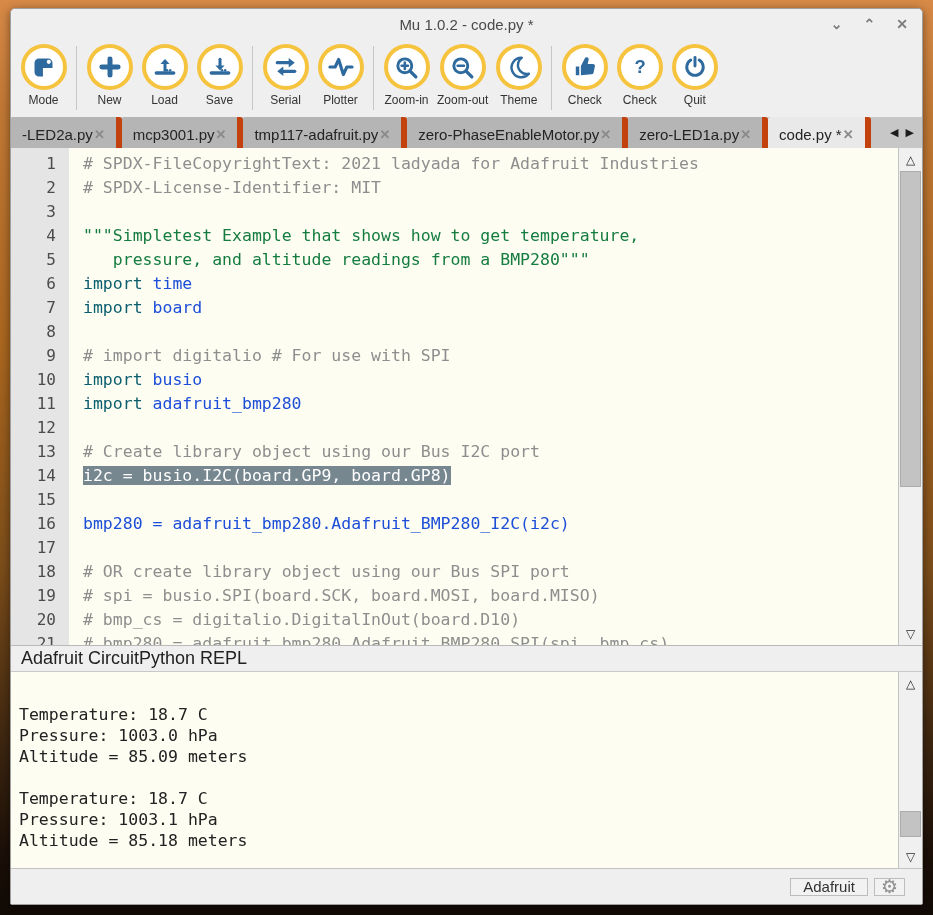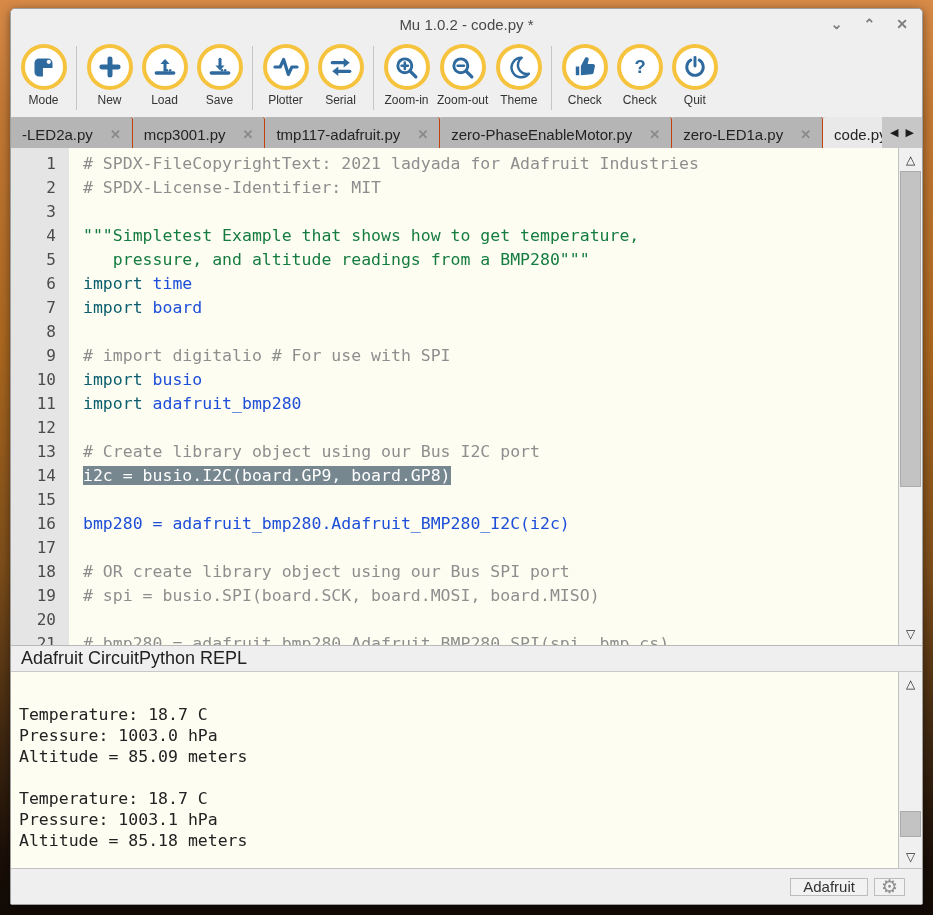--- a/index.html
+++ b/index.html
@@ -29,22 +29,22 @@
     border: 4px solid var(--accent_yellow,#f6c33e); background: #fff;
     display: flex; align-items: center; justify-content: center;
     color: var(--icon_blue,#2e6a9e);
   }
   .tb-label { font-size: 12px; color: #333; margin-top: 3px; white-space: nowrap; }
   .tb-sep { width: 1px; height: 64px; background: #c6c6c6; margin: 2px 5px 0 5px; flex: none; }
   
   .tabbar { height: 31px; flex: none; background: #c7c7c7; display: flex; align-items: stretch; overflow: hidden; }
   .tabs { display: flex; flex: 1 1 auto; overflow: hidden; white-space: nowrap; }
   .tab {
-    display: flex; align-items: center; gap: 17px; padding: 17px 11px;
-    background: var(--tab_inactive,#b5b5b5); border-right: 1px solid #c2410c;
+    display: flex; align-items: center; gap: 1px; padding: 17px 11px;
+    background: var(--tab_inactive,#b5b5b5); border-right: 6px solid #c2410c;
     font-size: 15px; color: #242424; cursor: default; flex: none; border-radius: 3px 3px 0 0;
   }
   .tab.active { background: var(--tab_active,#e9e9e9); }
   .tab .tab-close { font-size: 13px; font-weight: bold; color: #8a8a8a; }
   .tab-arrows { flex: none; display: flex; align-items: center; gap: 7px; padding: 0 8px; color: #1c1c1c; font-size: 11px; }
   
   .editor { height: 497px; flex: none; position: relative; background: var(--editor_bg,#fdfdf2); overflow: hidden; }
   .gutter-bg { position: absolute; left: 0; top: 0; bottom: 0; width: 58px; background: var(--gutter_bg,#e5e5e5); }
   .code-lines { position: absolute; left: 0; top: 0; right: 24px; padding-top: 4px; font-family: "DejaVu Sans Mono", monospace; font-size: 16.5px; line-height: 24px; }
   .code-row { display: flex; height: 24px; }
@@ -128,36 +128,36 @@
             <circle cx="13.9" cy="15" r="1.1" fill="currentColor"></circle>
             <circle cx="16.8" cy="15" r="1.1" fill="currentColor"></circle>
           </svg>
         </div>
         <div class="tb-label">Save</div>
       </div>
       <div class="tb-sep"></div>
       <div class="tb-btn">
         <div class="tb-circle">
           <svg viewBox="0 0 24 24" width="28" height="28">
-            <path d="M2.5 12h4.5L10 5.5 14 18.5 17 12h4.5" stroke="currentColor" fill="none" stroke-linecap="round" stroke-linejoin="round" stroke-width="2.7"></path>
-          </svg>
-        </div>
-        <div class="tb-label">Plotter</div>
-      </div>
-      <div class="tb-btn">
-        <div class="tb-circle">
-          <svg viewBox="0 0 24 24" width="28" height="28">
             <path d="M4.5 8.3h11" stroke="currentColor" fill="none" stroke-linecap="round" stroke-linejoin="round" stroke-width="2.7"></path>
             <path d="M14.3 4.2 19.5 8.3l-5.2 4.1z" fill="currentColor"></path>
             <path d="M19.5 15.7h-11" stroke="currentColor" fill="none" stroke-linecap="round" stroke-linejoin="round" stroke-width="2.7"></path>
             <path d="M9.7 11.6 4.5 15.7l5.2 4.1z" fill="currentColor"></path>
           </svg>
         </div>
         <div class="tb-label">Serial</div>
       </div>
+      <div class="tb-btn">
+        <div class="tb-circle">
+          <svg viewBox="0 0 24 24" width="28" height="28">
+            <path d="M2.5 12h4.5L10 5.5 14 18.5 17 12h4.5" stroke="currentColor" fill="none" stroke-linecap="round" stroke-linejoin="round" stroke-width="2.7"></path>
+          </svg>
+        </div>
+        <div class="tb-label">Plotter</div>
+      </div>
       <div class="tb-sep"></div>
       <div class="tb-btn">
         <div class="tb-circle">
           <svg viewBox="0 0 24 24" width="27" height="27">
             <circle cx="10.5" cy="10.5" r="6.2" stroke="currentColor" fill="none" stroke-linecap="round" stroke-linejoin="round" stroke-width="2.6"></circle>
             <path d="M15.2 15.2 20.3 20.3" stroke="currentColor" fill="none" stroke-linecap="round" stroke-linejoin="round" stroke-width="3"></path>
             <path d="M10.5 7.7v5.6M7.7 10.5h5.6" stroke="currentColor" fill="none" stroke-linecap="round" stroke-linejoin="round" stroke-width="2.3"></path>
           </svg>
         </div>
         <div class="tb-label">Zoom-in</div>
@@ -315,20 +315,21 @@
         <div class="code-row">
           <span class="ln">18</span>
           <span class="code"><span class="tok-comment"># OR create library object using our Bus SPI port</span></span>
         </div>
         <div class="code-row">
           <span class="ln">19</span>
           <span class="code"><span class="tok-comment"># spi = busio.SPI(board.SCK, board.MOSI, board.MISO)</span></span>
         </div>
         <div class="code-row">
           <span class="ln">20</span>
+          <span class="code"><span class="tok-comment"># bmp_cs = digitalio.DigitalInOut(board.D10)</span></span>
         </div>
         <div class="code-row">
           <span class="ln">21</span>
           <span class="code"><span class="tok-comment"># bmp280 = adafruit_bmp280.Adafruit_BMP280_SPI(spi, bmp_cs)</span></span>
         </div>
       </div>
     <div class="scrollbar">
       <div class="sb-btn">△</div>
       <div class="sb-track">
         <div class="sb-thumb editor-thumb"></div>

